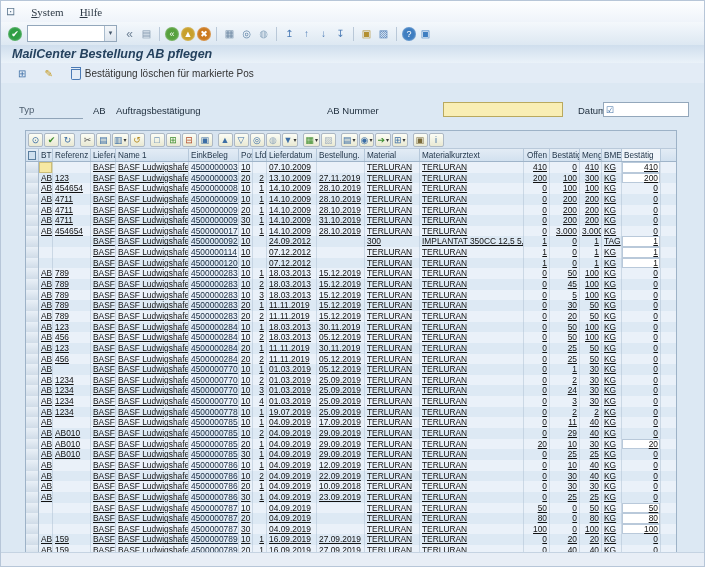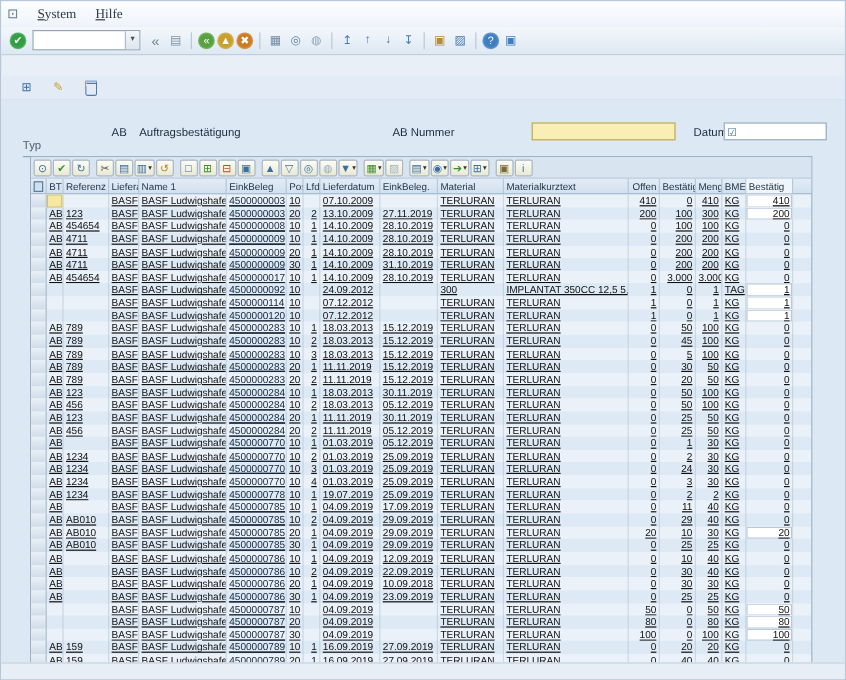--- a/index.html
+++ b/index.html
@@ -114,36 +114,40 @@
         <span class="tbicon" style="color: rgb(74, 122, 181);">↧</span>
         <span class="tbsep"></span>
         <span class="tbicon" style="color: rgb(179, 143, 47);">▣</span>
         <span class="tbicon" style="color: rgb(74, 122, 181);">▨</span>
         <span class="tbsep"></span>
         <span class="tbcircle" style="background: rgb(63, 126, 193);">?</span>
         <span class="tbicon" style="color: rgb(63, 126, 193);">▣</span>
       </span>
   </div>
 
+  <div class="abs titlebar">
+    <span class="title">MailCenter Bestellung AB pflegen</span>
+  </div>
 
   <div class="abs appbar" id="appbar">
       <span class="appbtn">
         <span class="g" style="color: rgb(60, 110, 165);">⊞</span>
       </span>
       <span class="appbtn">
         <span class="g" style="color: rgb(197, 154, 31);">✎</span>
       </span>
       <span class="appbtn">
         <span class="trash-icon"></span>
+        <span>Bestätigung löschen für markierte Pos</span>
       </span>
     </div>
 
   <div class="abs content"></div>
 
-  <div class="abs flabel typ-label" style="position:absolute;margin-top:12px;">Typ</div>
+  <div class="abs flabel typ-label" style="position:absolute;">Typ</div>
   <div class="abs flabel" style="left:92px;top:104px;">AB</div>
   <div class="abs flabel" style="left:115px;top:104px;">Auftragsbestätigung</div>
   <div class="abs flabel" style="left:326px;top:104px;">AB Nummer</div>
   <div class="abs field req" style="left:442px;top:101px;width:120px;"></div>
   <div class="abs flabel" style="left:577px;top:104px;">Datum</div>
   <div class="abs field" style="left:602px;top:101px;width:86px;">
     <span class="dicon">☑</span>
     <span></span>
   </div>
 
@@ -240,21 +244,21 @@
           <span class="hsel-glyph"></span>
         </div>
         <div class="hcell c-bt">BT</div>
         <div class="hcell c-ref">Referenz</div>
         <div class="hcell c-lieferant">Lieferant</div>
         <div class="hcell c-name1">Name 1</div>
         <div class="hcell c-beleg">EinkBeleg</div>
         <div class="hcell c-pos">Pos</div>
         <div class="hcell c-lfdnr">LfdNr</div>
         <div class="hcell c-lieferdatum">Lieferdatum</div>
-        <div class="hcell c-lieferdat">EinkBeleg.</div>
+        <div class="hcell c-lieferdat">Bestellung.</div>
         <div class="hcell c-material">Material</div>
         <div class="hcell c-kurztext">Materialkurztext</div>
         <div class="hcell c-offen">Offen</div>
         <div class="hcell c-bestaetig">Bestätig</div>
         <div class="hcell c-menge">Menge</div>
         <div class="hcell c-bme">BME</div>
         <div class="hcell c-bestaetig2">Bestätig</div>
         <div class="hcell c-filler"></div>
       </div>
     <div class="gbody" id="gbody">

